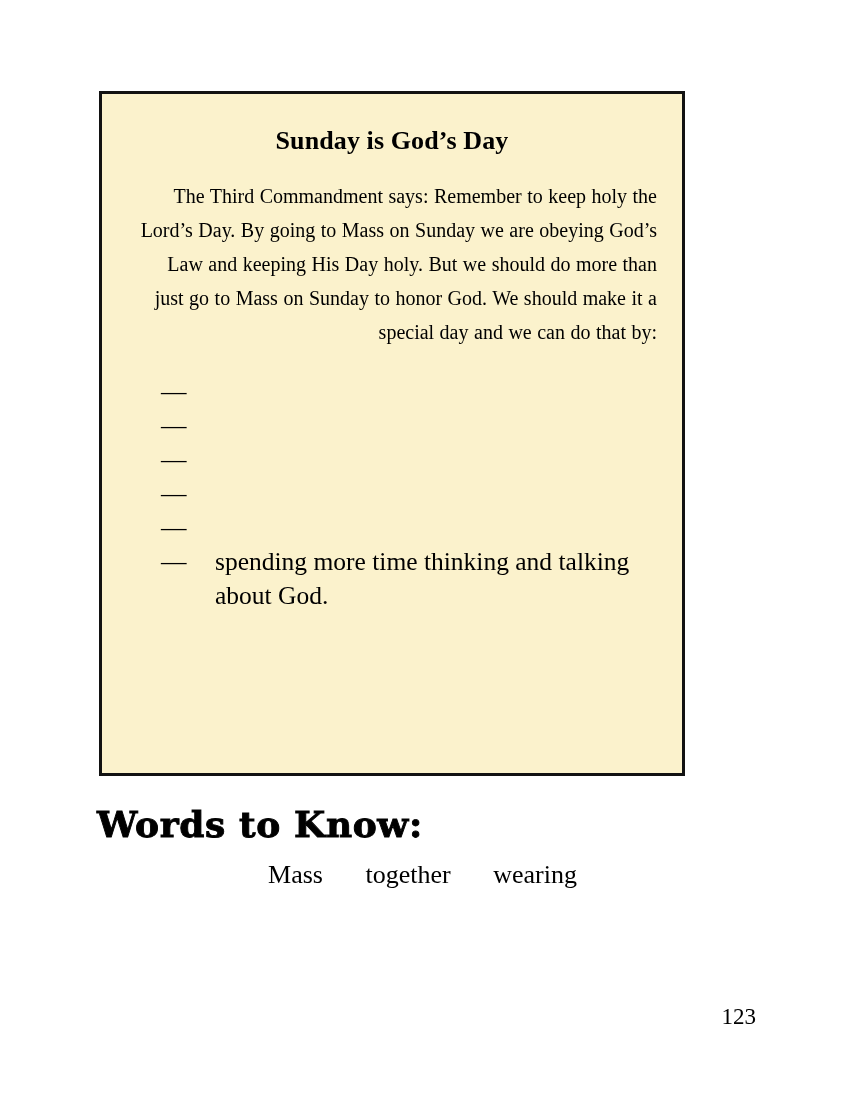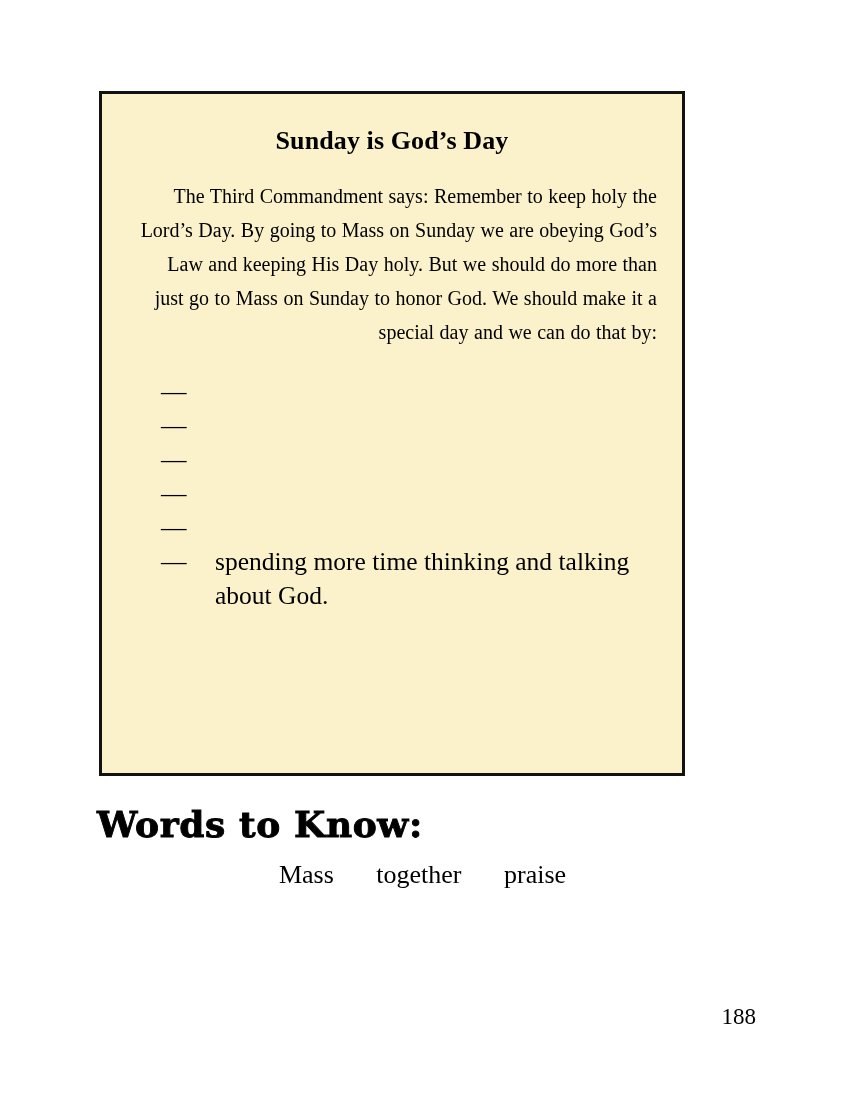--- a/index.html
+++ b/index.html
@@ -143,16 +143,16 @@
     </li>
   </ul>
 
 </div>
 
 <h2 class="words-heading">Words to Know:</h2>
 
 <div class="vocab-row">
   <span class="vocab-word">Mass</span>
   <span class="vocab-word">together</span>
-  <span class="vocab-word">praise</span>
+  <span class="vocab-word">wearing</span>
 </div>
 
-<div class="page-number">188</div>
+<div class="page-number">123</div>
 
 </body></html>

